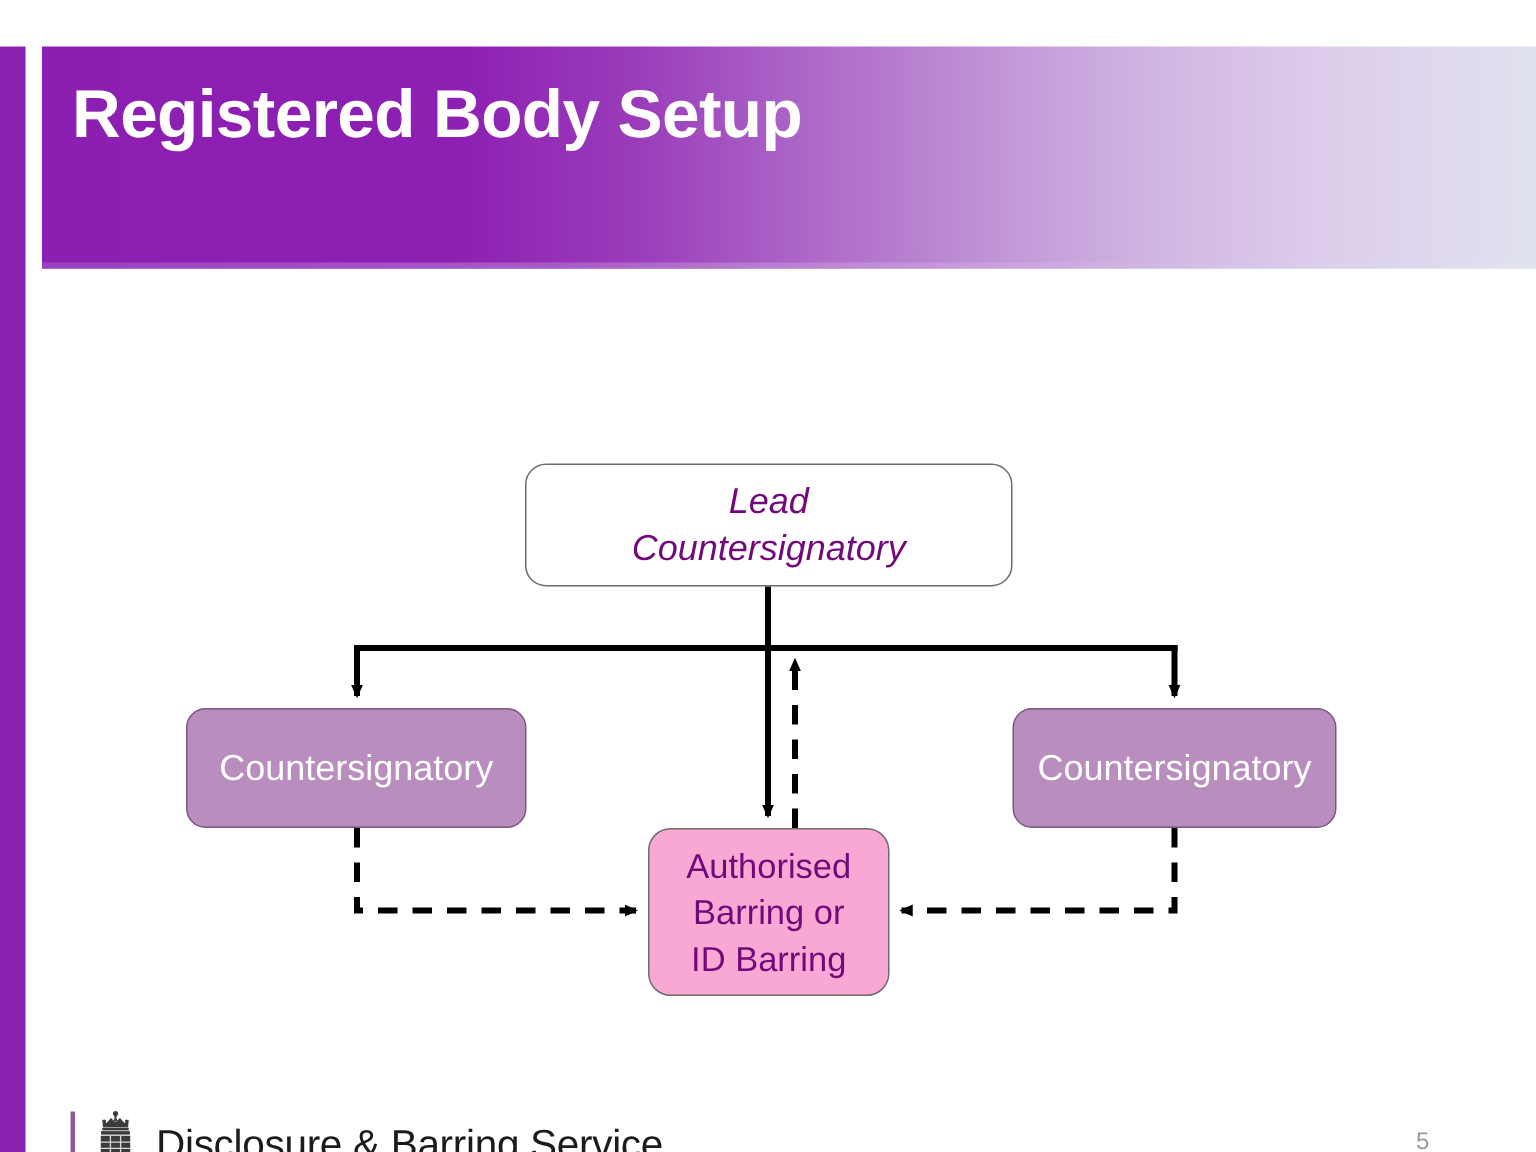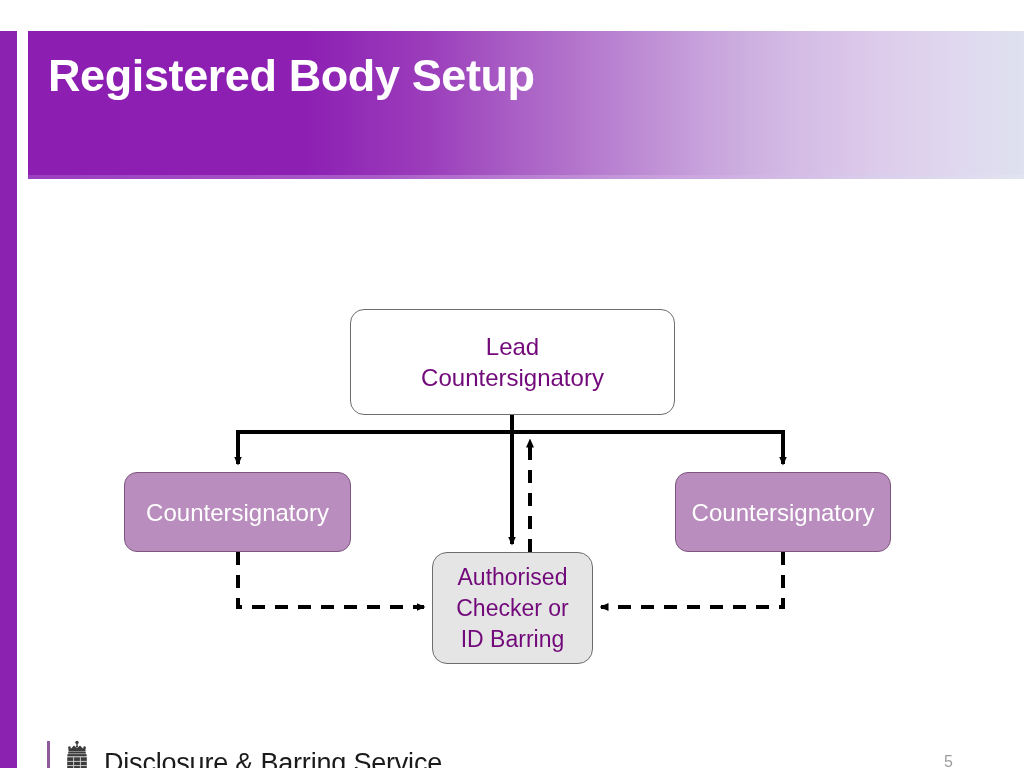--- a/index.html
+++ b/index.html
@@ -101,43 +101,44 @@
     justify-content: center;
     text-align: center;
     border: 1px solid #6d6d6d;
     border-radius: 13px;
     line-height: 31px;
   }
   .node-lead {
     left: 350px;
     top: 278px;
     width: 325px;
-    height: 106px;
+    height: 82px;
     background: #ffffff;
     color: #72097a;
     font-size: 24px;
     border-radius: 14px;
+    font-style: italic;
   }
   .node-cs {
     top: 441px;
     height: 80px;
     background: #b98dbd;
     color: #ffffff;
     font-size: 24px;
     border: 1px solid #7d567f;
     border-radius: 13px;
   }
   .node-cs-left  { left: 124px; width: 227px; }
   .node-cs-right { left: 675px; width: 216px; }
   .node-auth {
     left: 432px;
     top: 521px;
     width: 161px;
     height: 112px;
-    background: #e5e5e5;
+    background: #f9a8d4;
     color: #72097a;
     font-size: 23px;
     border-radius: 15px;
     line-height: 31px;
   }
 
   
   .footer-logo {
     position: absolute;
     left: 47px;
@@ -224,21 +225,21 @@
     <span>Countersignatory</span>
   </div>
 
   <div class="node node-cs node-cs-right">
     <span>Countersignatory</span>
   </div>
 
   <div class="node node-auth">
     <div>
       <span>Authorised</span><br>
-      <span>Checker or</span><br>
+      <span>Barring or</span><br>
       <span>ID Barring</span>
     </div>
   </div>
 
   <div class="footer-logo">
     <div class="footer-rule"></div>
     <svg class="crest" viewBox="0 0 32 46">
       <g fill="#3b3b3b">
 
         <circle cx="16" cy="2.4" r="1.7"></circle>

